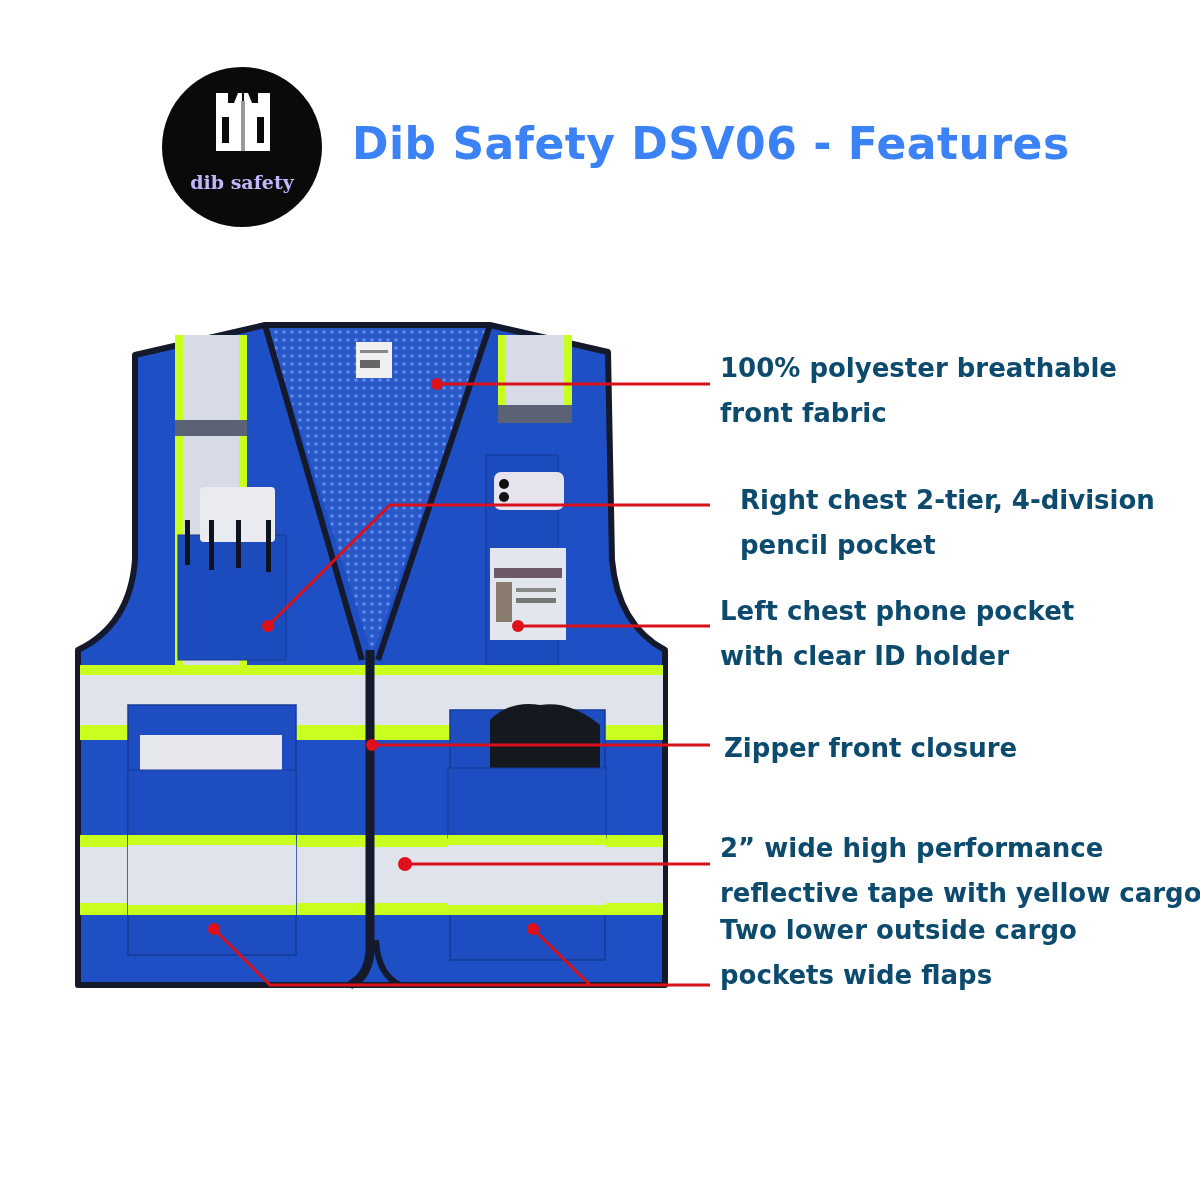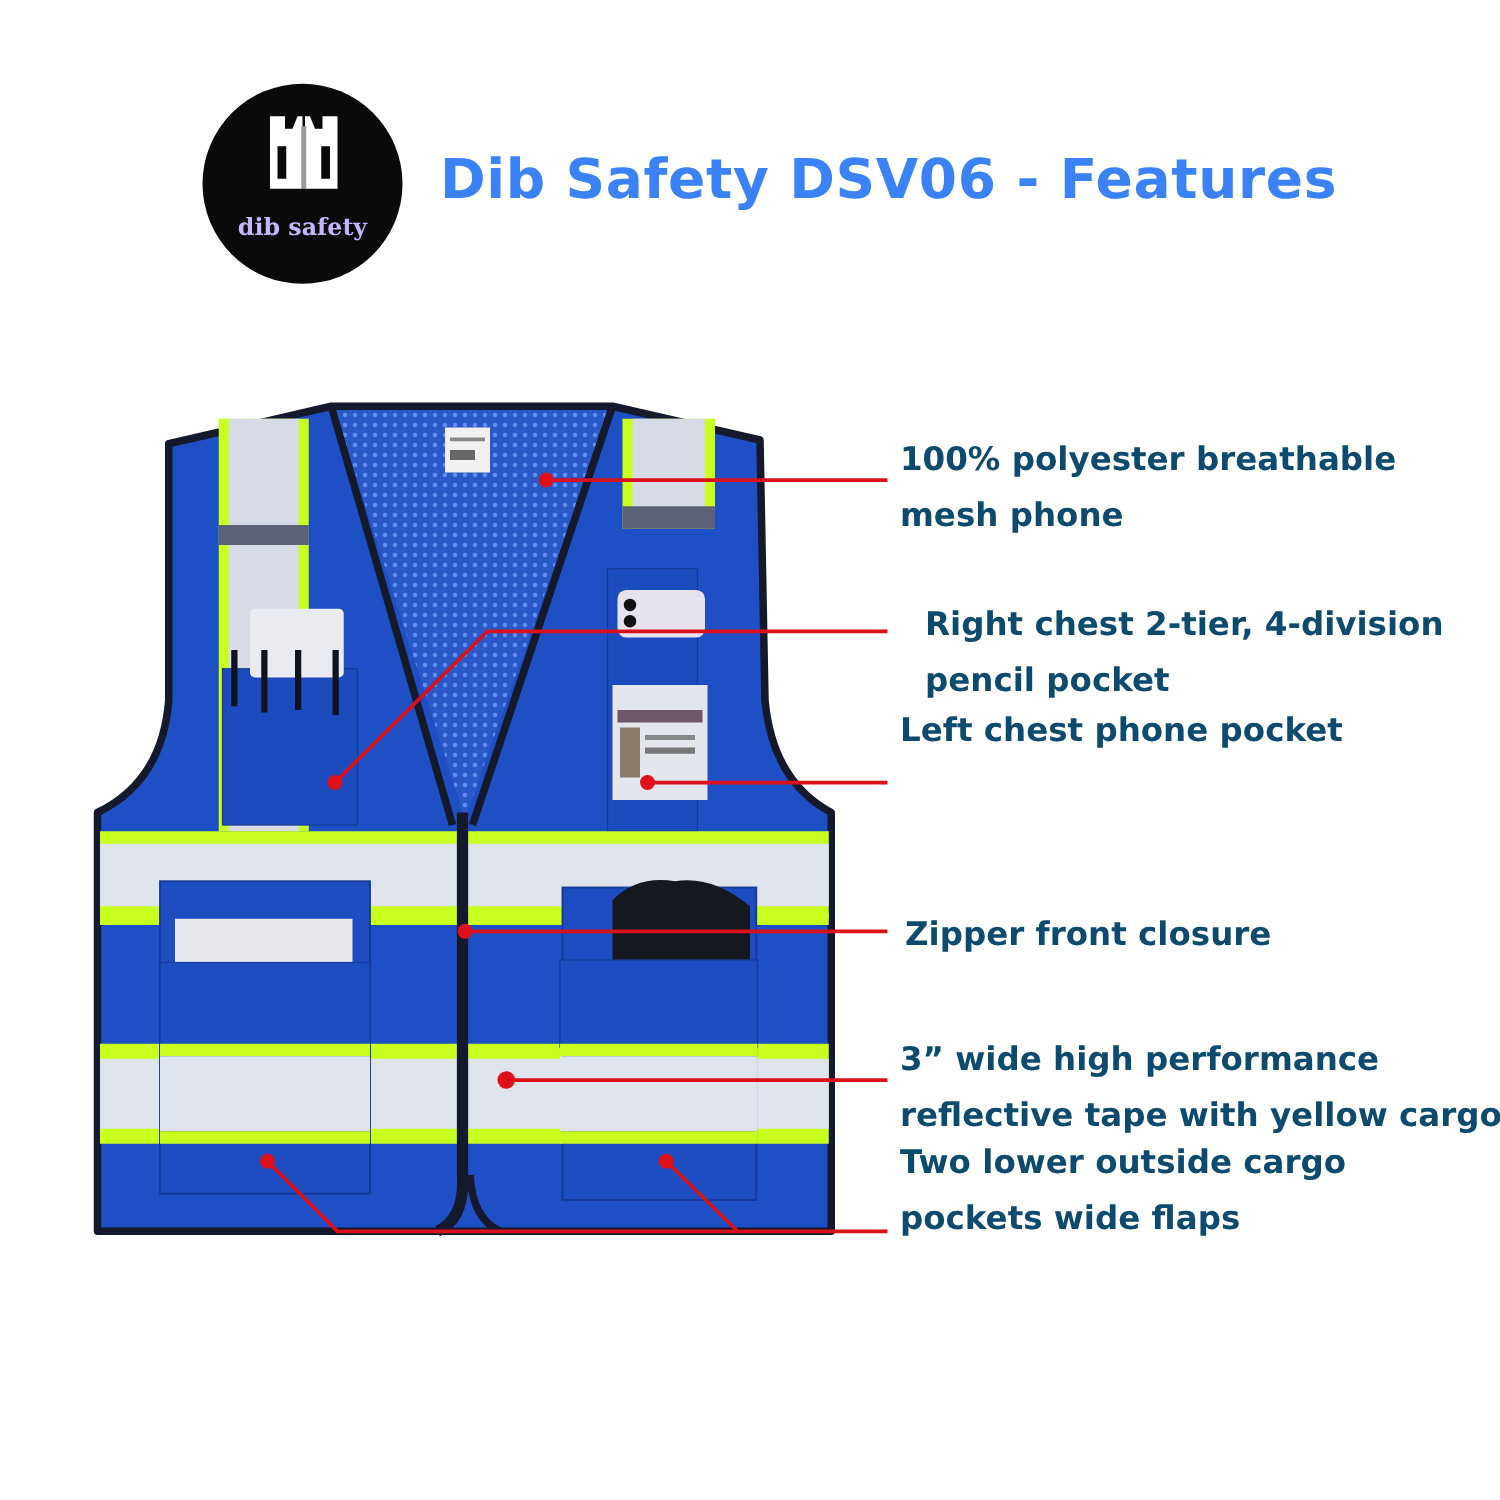--- a/index.html
+++ b/index.html
@@ -114,32 +114,33 @@
     <circle cx="518" cy="626" r="6"></circle>
     <circle cx="372" cy="745" r="6"></circle>
     <circle cx="405" cy="864" r="7"></circle>
     <circle cx="214" cy="929" r="6"></circle>
     <circle cx="533" cy="929" r="6"></circle>
   </g>
 </svg>
 
 <div class="feature" style="top:346px;">
   <span>100% polyester breathable</span>
-  <span>mesh phone</span>
+  <span>front fabric</span>
 </div>
 <div class="feature" style="top:478px;margin-left:20px;">
   <span>Right chest 2-tier, 4-division</span>
   <span>pencil pocket</span>
 </div>
-<div class="feature" style="top:563px;">
+<div class="feature" style="top:589px;">
   <span>Left chest phone pocket</span>
+  <span>with clear ID holder</span>
 </div>
 <div class="feature" style="top:726px; left:724px;">
   <span>Zipper front closure</span>
 </div>
 <div class="feature" style="top:826px;">
-  <span>3” wide high performance</span>
+  <span>2” wide high performance</span>
   <span>reflective tape with yellow cargo</span>
 </div>
 <div class="feature" style="top:908px;">
   <span>Two lower outside cargo</span>
   <span>pockets wide flaps</span>
 </div>
 
 </body></html>

